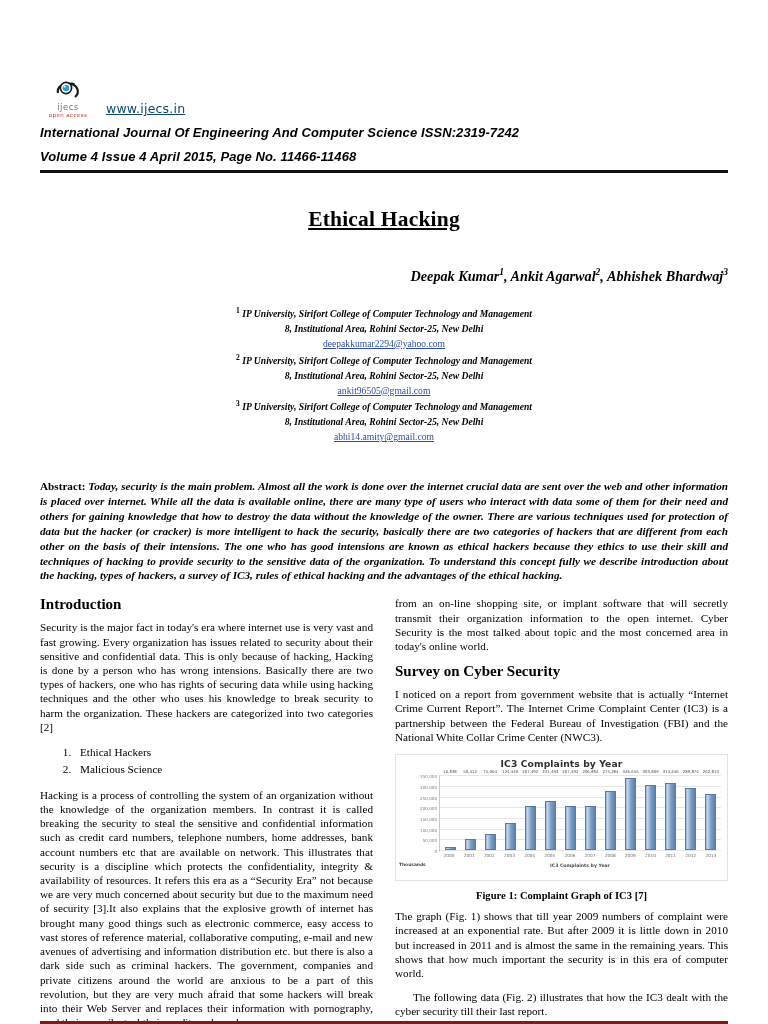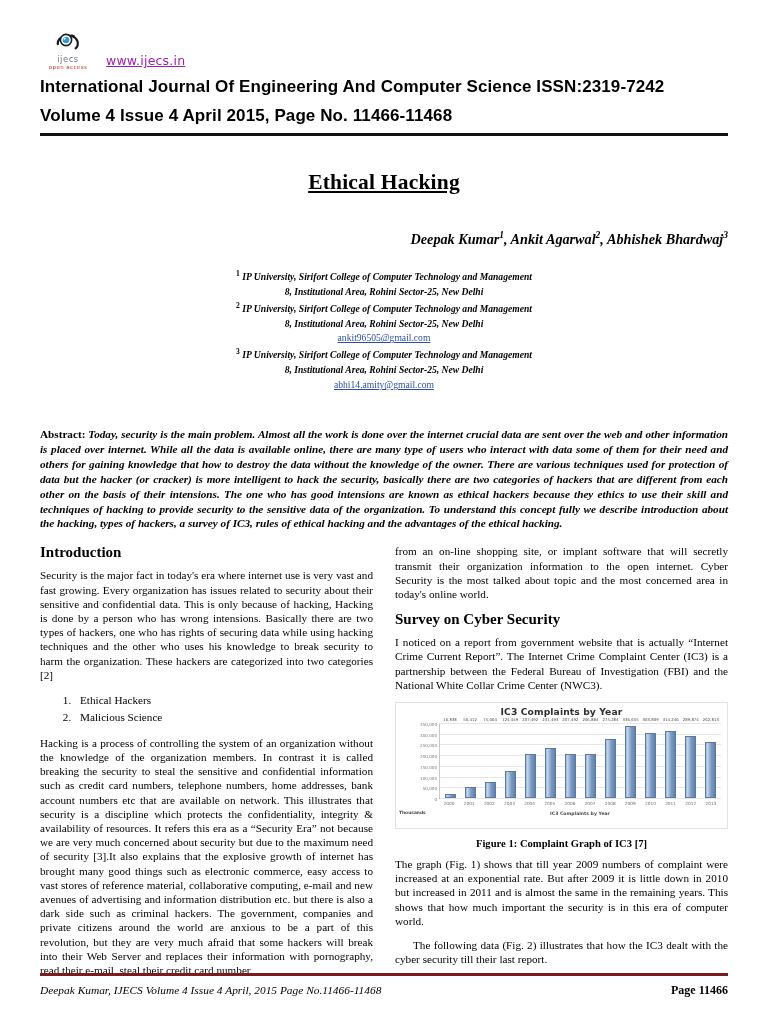--- a/index.html
+++ b/index.html
@@ -8,39 +8,39 @@
   body {
     width: 768px; height: 1024px;
     background: #ffffff;
     font-family: "Liberation Serif", "DejaVu Serif", serif;
     color: #000;
     overflow: hidden;
   }
   .page { position: relative; width: 768px; height: 1024px; padding: 0 40px; }
 
   
-  .masthead { padding-top: 24px; }
+  .masthead { padding-top: 24px; margin-top: 48px; }
   .logo-row { display: flex; align-items: flex-end; gap: 10px; height: 46px; }
   .logo-mark { width: 56px; text-align: center; line-height: 1; }
   .logo-glyph { display:block; height: 22px; }
   .logo-word {
     display:block; font-family:"DejaVu Sans", sans-serif;
     font-size: 8.5px; color:#6b7a85; letter-spacing: .5px; margin-top: 1px;
   }
   .logo-sub {
     display:block; font-family:"DejaVu Sans", sans-serif;
     font-size: 5.5px; color:#c0392b; letter-spacing:.4px; margin-top:1px;
   }
   .site-url {
-    font-family:"DejaVu Sans", sans-serif; font-size: 12.5px; color:#a21caf;
+    font-family:"DejaVu Sans", sans-serif; font-size: 12.5px; color:#0c4a6e;
     text-decoration: underline; padding-bottom: 2px; letter-spacing:.2px;
   }
   .journal-line {
     font-family:"Liberation Sans", sans-serif;
-    font-weight: bold; font-size: 17px;
+    font-style: italic; font-weight: bold; font-size: 13px;
     letter-spacing: .1px; margin-top: 6px; line-height: 1.35;
   }
   .rule-double { margin-top: 5px; border-top: 2.2px solid #111; height: 3px; border-bottom: 1.1px solid #111; }
 
   
   .title {
     text-align:center; font-size: 21.5px; font-weight: bold;
     text-decoration: underline; margin-top: 34px; letter-spacing: .2px;
   }
   .authors {
@@ -189,20 +189,21 @@
     <span>Ankit Agarwal</span><sup>2</sup>,
     <span>Abhishek Bhardwaj</span><sup>3</sup>
   </div>
 
   <div class="affil-block">
     <div class="affil">
       <sup>1</sup>
       <span>IP University, Sirifort College of Computer Technology and Management</span>
     </div>
     <div class="affil">8, Institutional Area, Rohini Sector-25, New Delhi</div>
+    <a class="email">deepakkumar2294@yahoo.com</a>
 
     <div class="affil">
       <sup>2</sup>
       <span>IP University, Sirifort College of Computer Technology and Management</span>
     </div>
     <div class="affil">8, Institutional Area, Rohini Sector-25, New Delhi</div>
     <a class="email">ankit96505@gmail.com</a>
 
     <div class="affil">
       <sup>3</sup>

